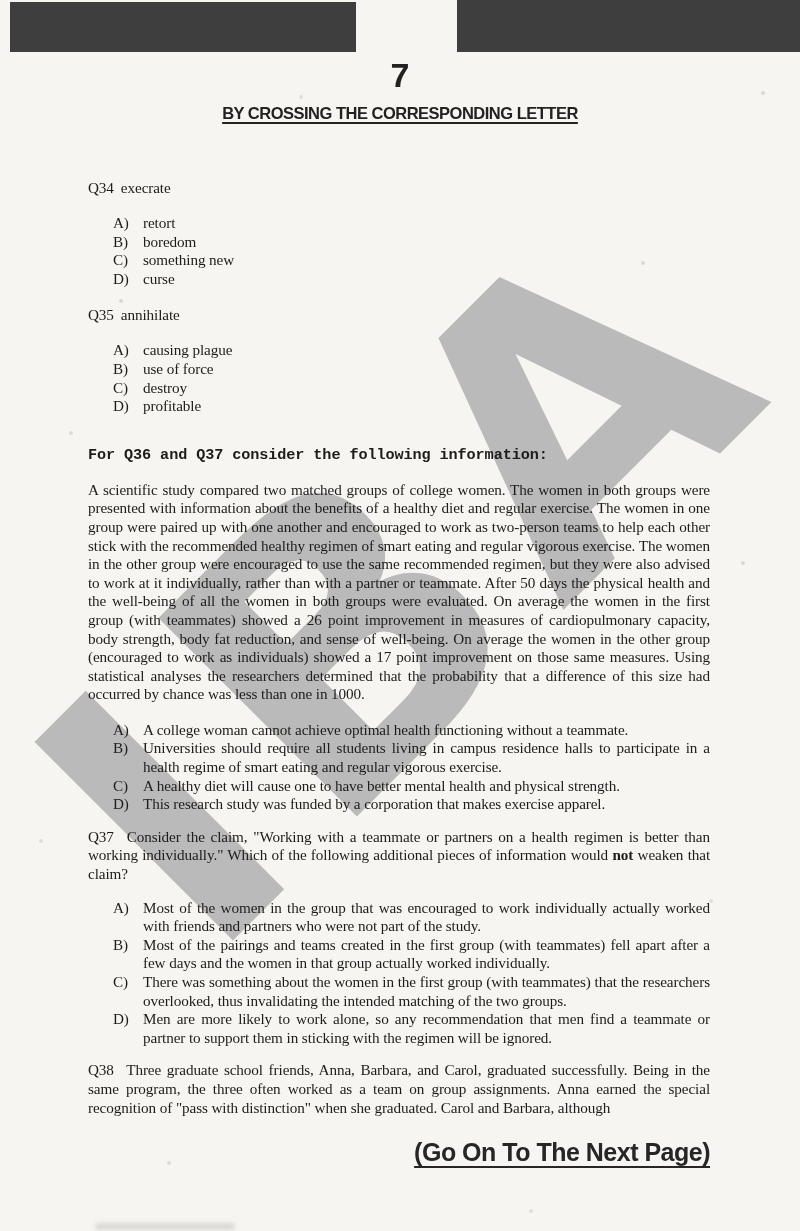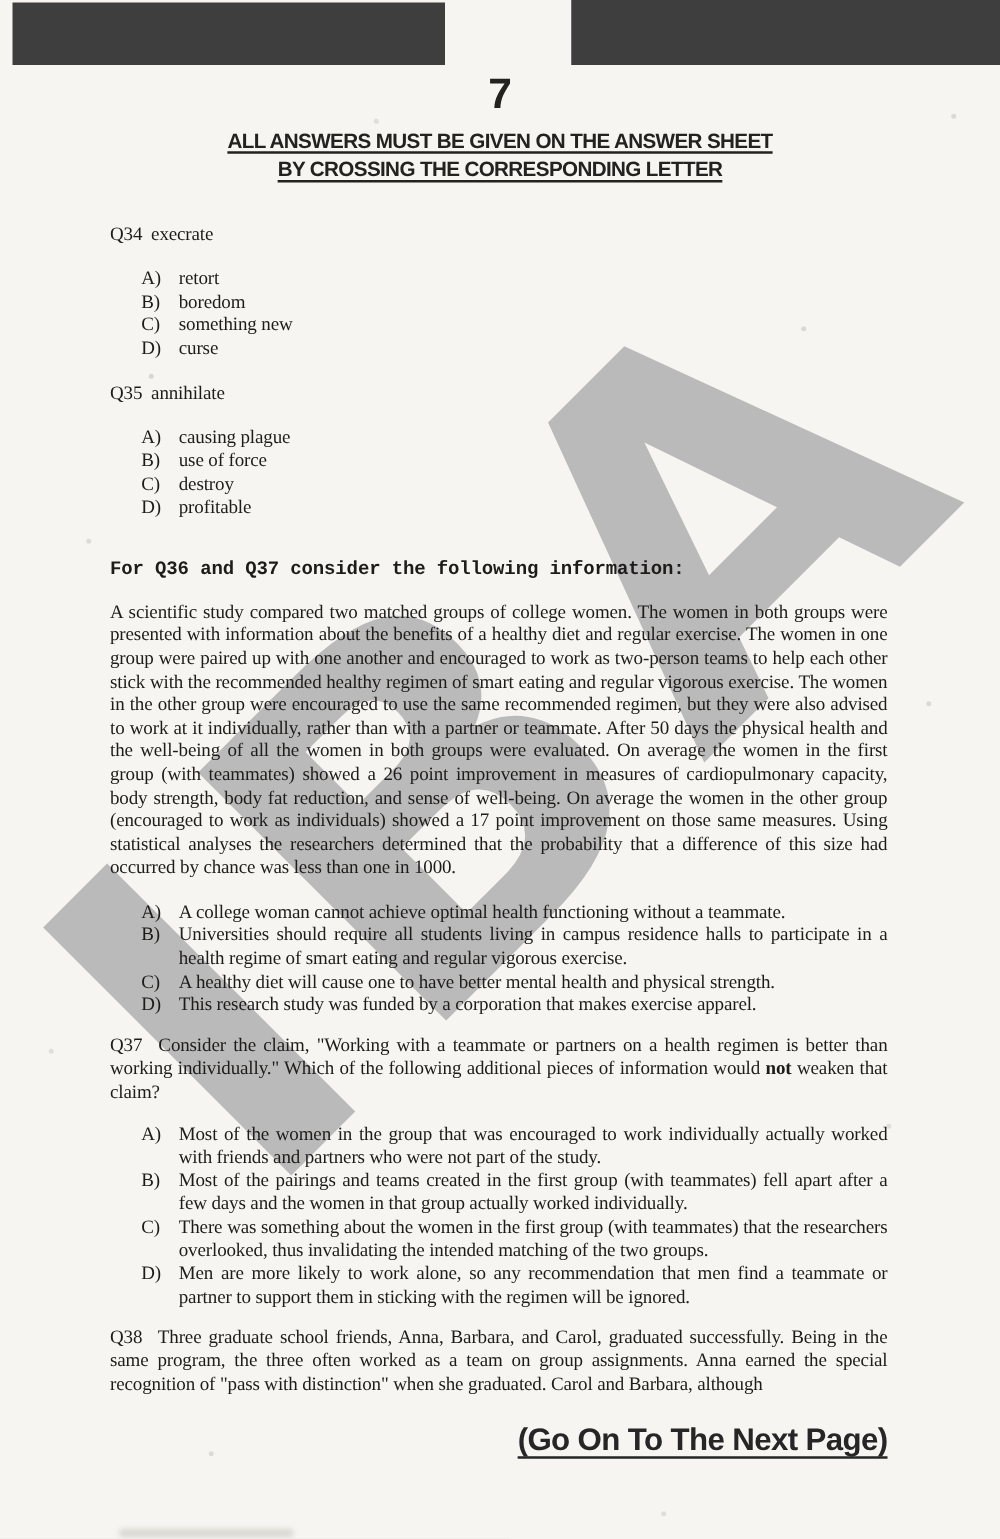--- a/index.html
+++ b/index.html
@@ -72,21 +72,20 @@
 
   <div class="scan-bar left"></div>
   <div class="scan-bar right"></div>
 
   <div class="watermark">IBA</div>
   <div class="speckles"></div>
   <div class="smudge"></div>
 
   <div class="head">
     <div class="pagenum">7</div>
-    <div class="hline">ALL ANSWERS MUST BE GIVEN ON THE ANSWER SHEET</div>
     <div class="hline">BY CROSSING THE CORRESPONDING LETTER</div>
   </div>
 
   <div class="content">
 
     <div class="qhead"><span class="qlabel">Q34</span><span>execrate</span></div>
     <div class="opts">
       <div class="opt">
           <span class="letter">A)</span>
           <span class="txt">retort</span>

